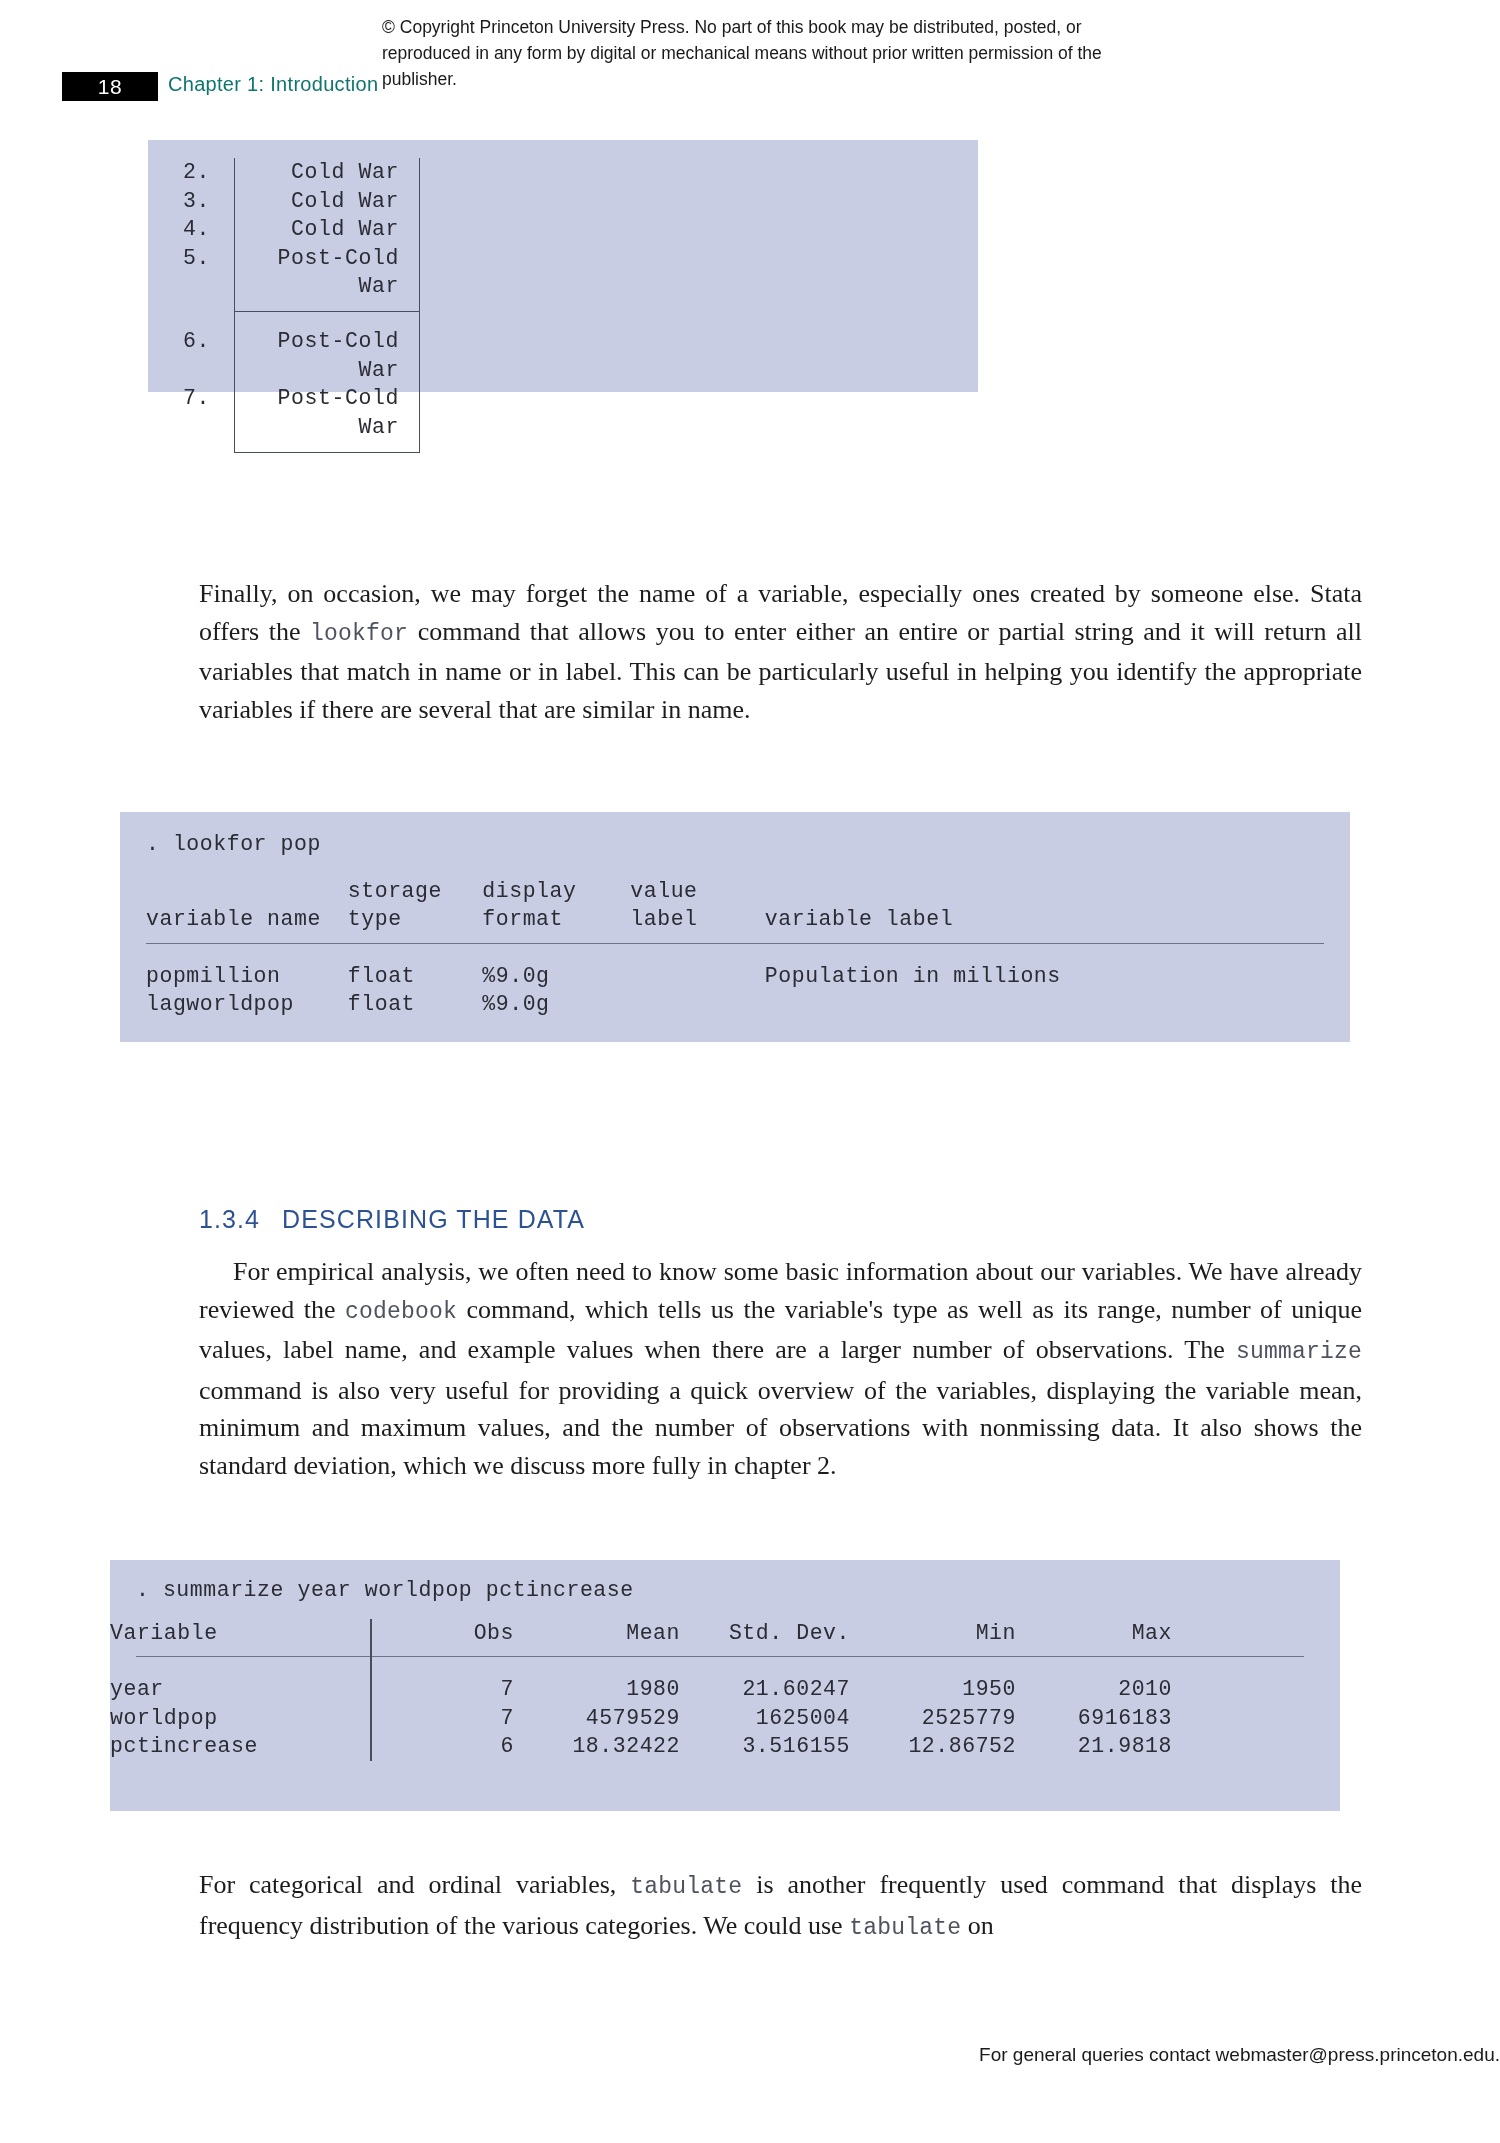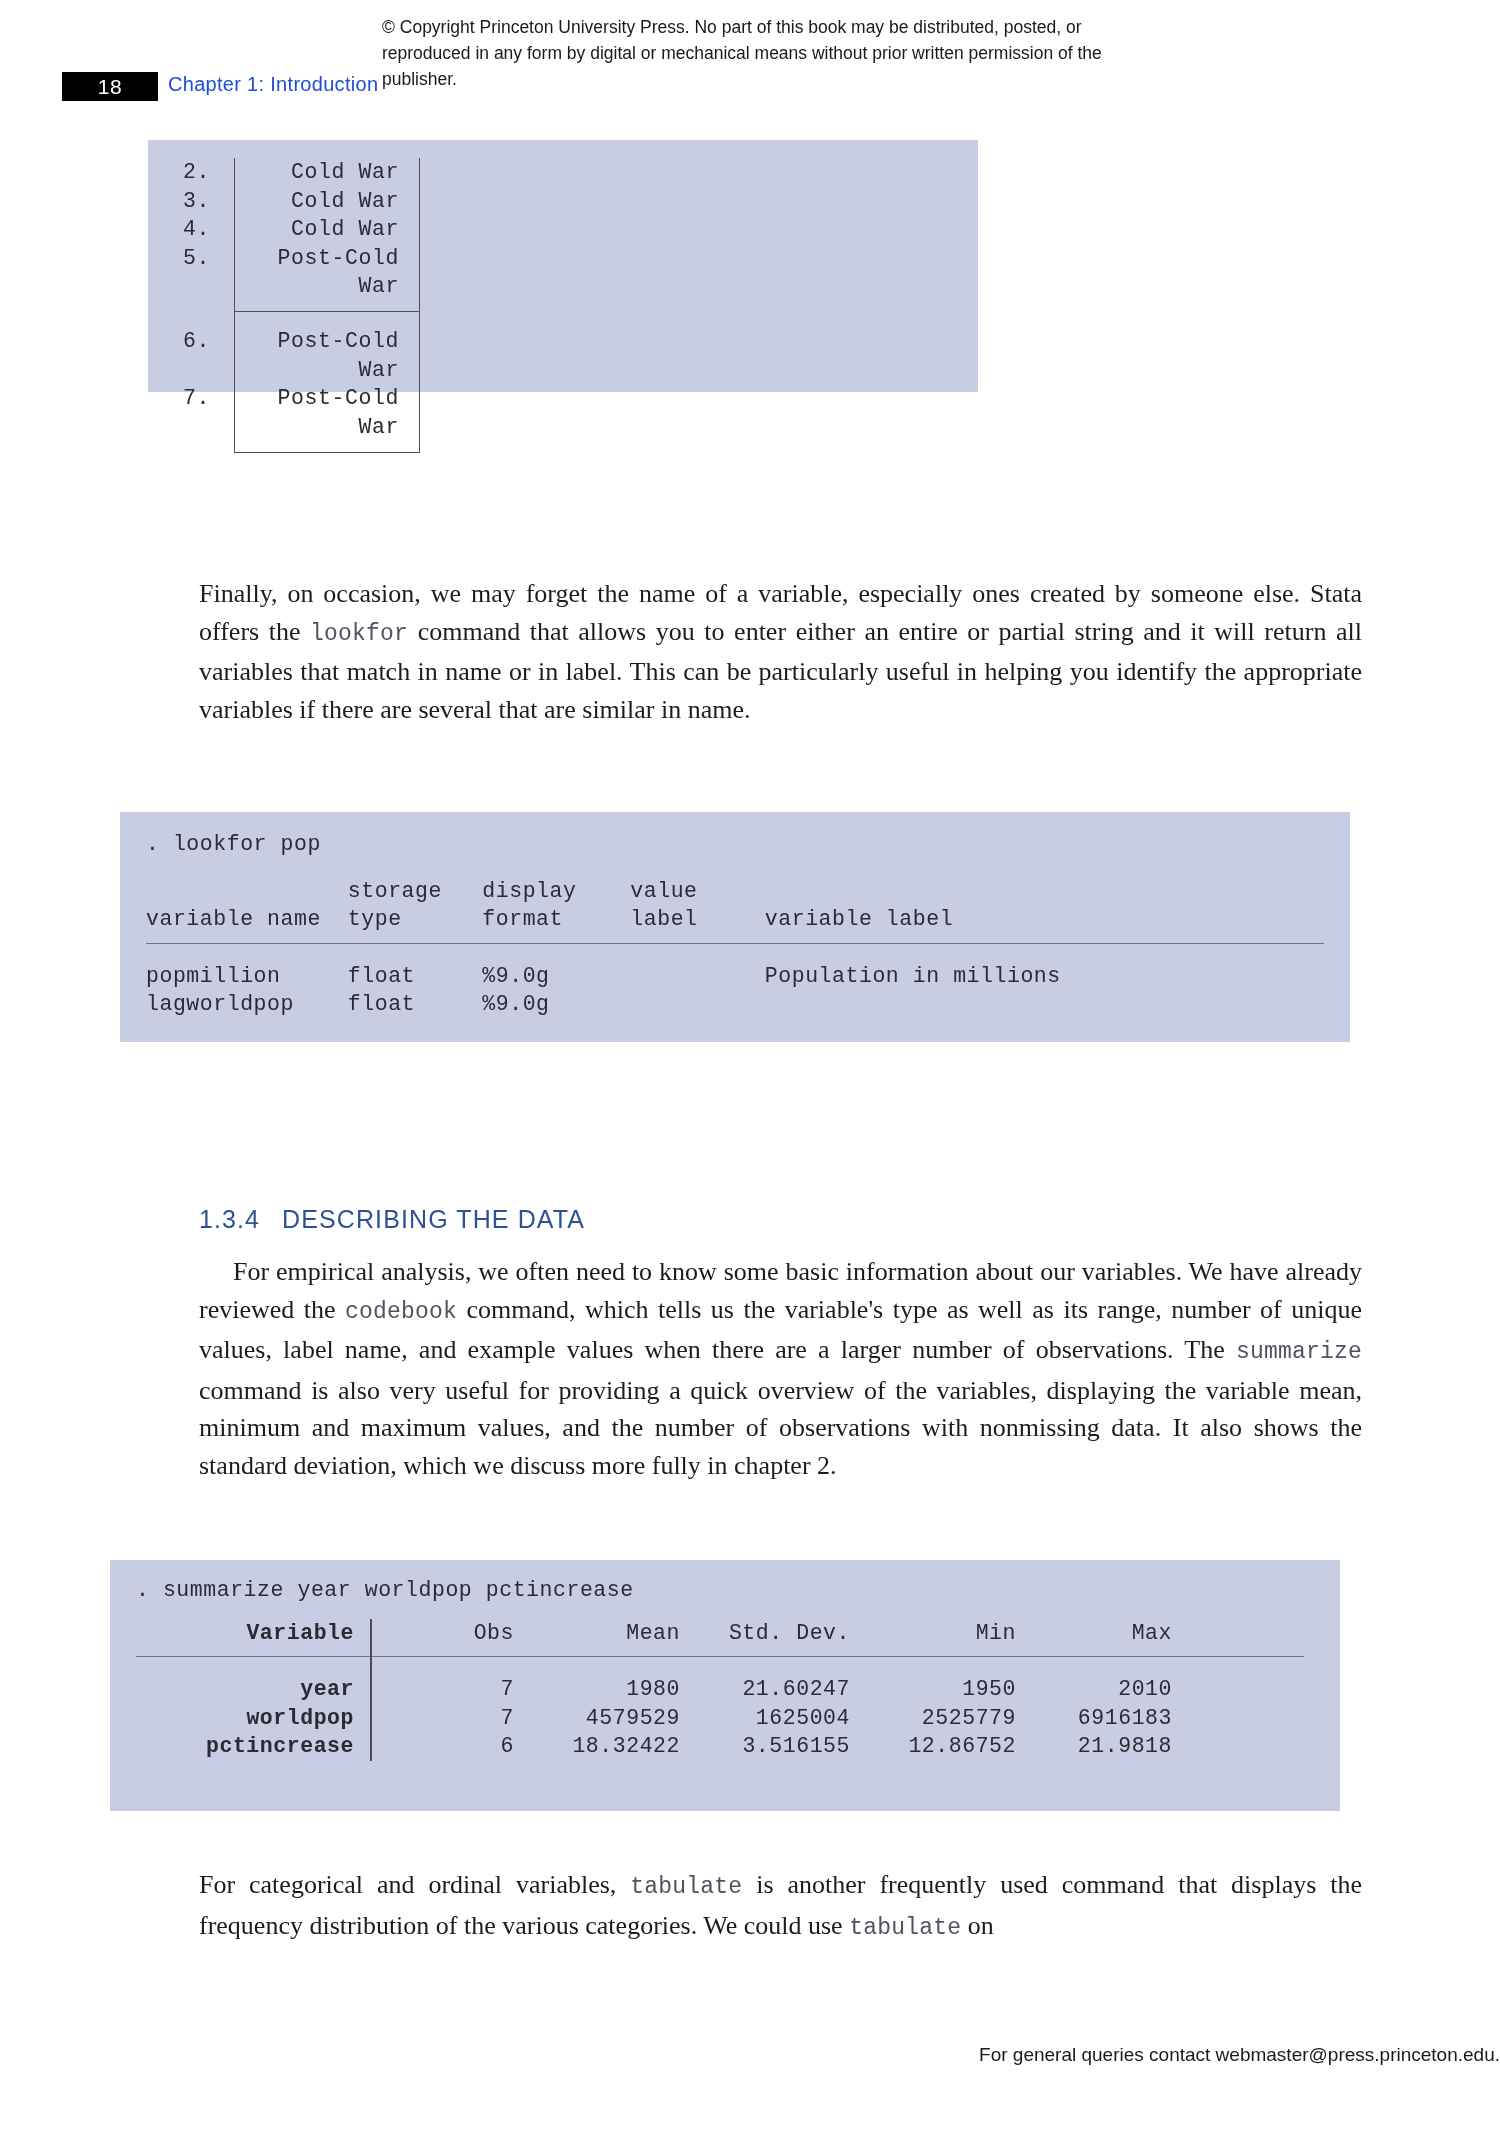--- a/index.html
+++ b/index.html
@@ -43,21 +43,21 @@
     line-height: 29px;
     text-align: center;
     letter-spacing: 0.5px;
   }
   .running-head {
     position: absolute;
     left: 168px;
     top: 73px;
     font-family: "Liberation Sans", sans-serif;
     font-size: 20px;
-    color: #1d4ed8;
+    color: #0f766e;
     letter-spacing: 0.3px;
   }
 
   
   .codeblock {
     position: absolute;
     background: #c8cde4;
     font-family: "Liberation Mono", monospace;
     color: #2b2b33;
   }
@@ -176,21 +176,21 @@
     bottom: 0;
     width: 1.6px;
     background: #4a4d5c;
   }
   .sm-row {
     display: flex;
     font-size: 21.5px;
     line-height: 28.5px;
     letter-spacing: 0.55px;
   }
-  .sm-c0 { width: 252px; text-align: right; padding-right: 8px; box-sizing: border-box; font-weight: bold; }
+  .sm-c0 { width: 252px; text-align: left; padding-right: 8px; box-sizing: border-box; }
   .sm-c1 { width: 152px; text-align: right; box-sizing: border-box; }
   .sm-c2 { width: 166px; text-align: right; box-sizing: border-box; }
   .sm-c3 { width: 170px; text-align: right; box-sizing: border-box; }
   .sm-c4 { width: 166px; text-align: right; box-sizing: border-box; }
   .sm-c5 { width: 156px; text-align: right; box-sizing: border-box; }
   .sm-hrule {
     margin-left: 26px;
     margin-top: 9px;
     margin-bottom: 18px;
     width: 1168px;

